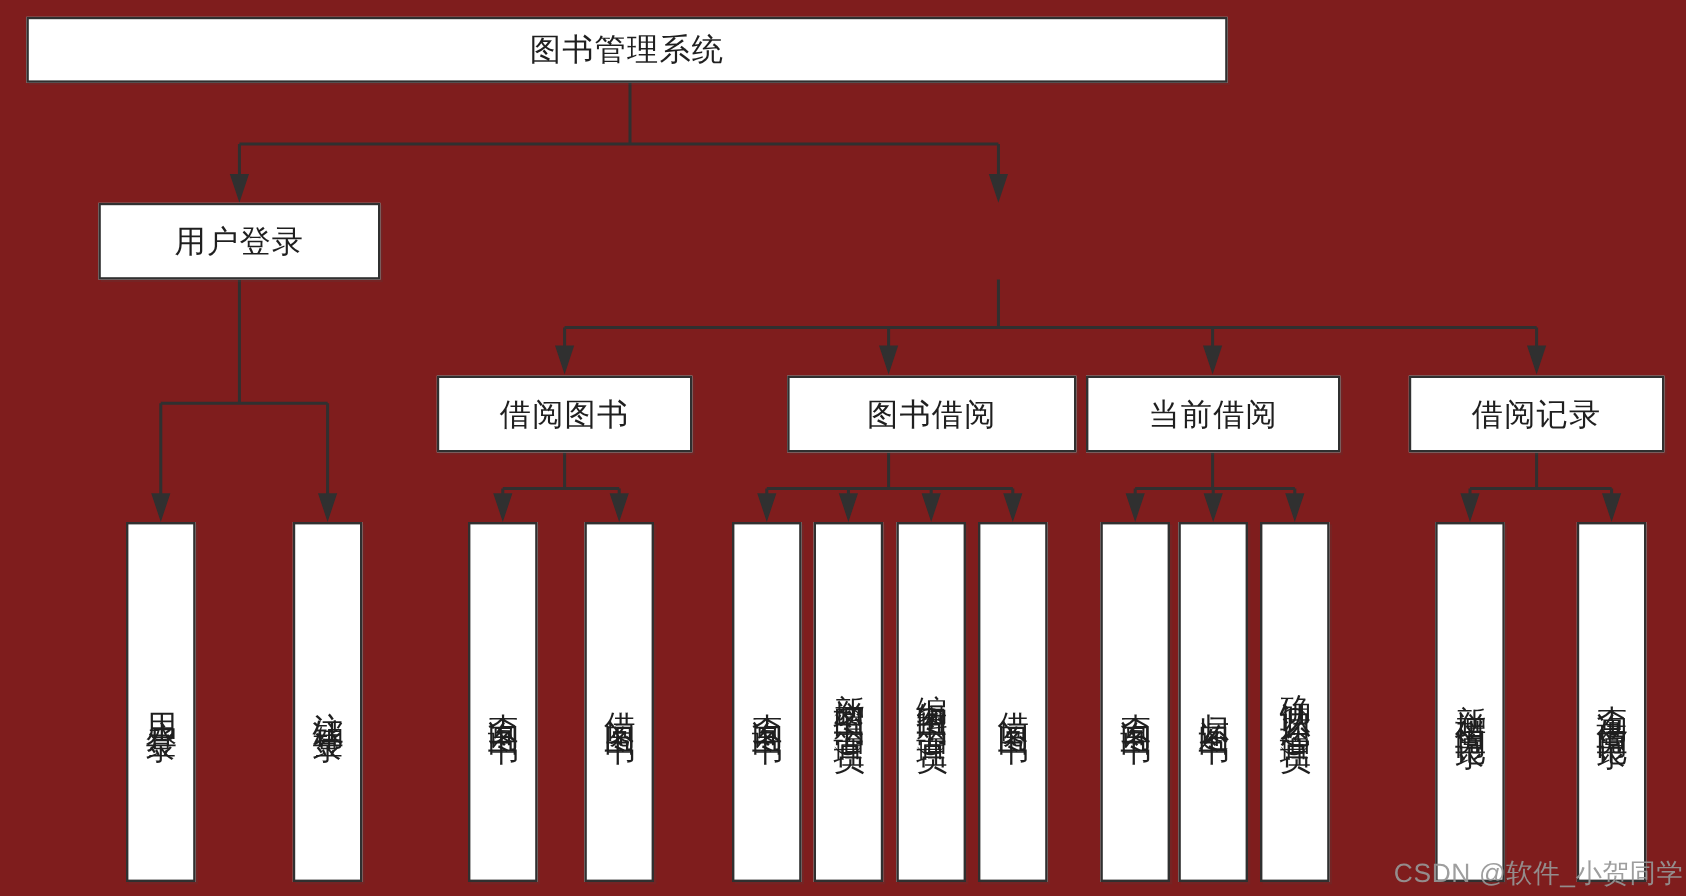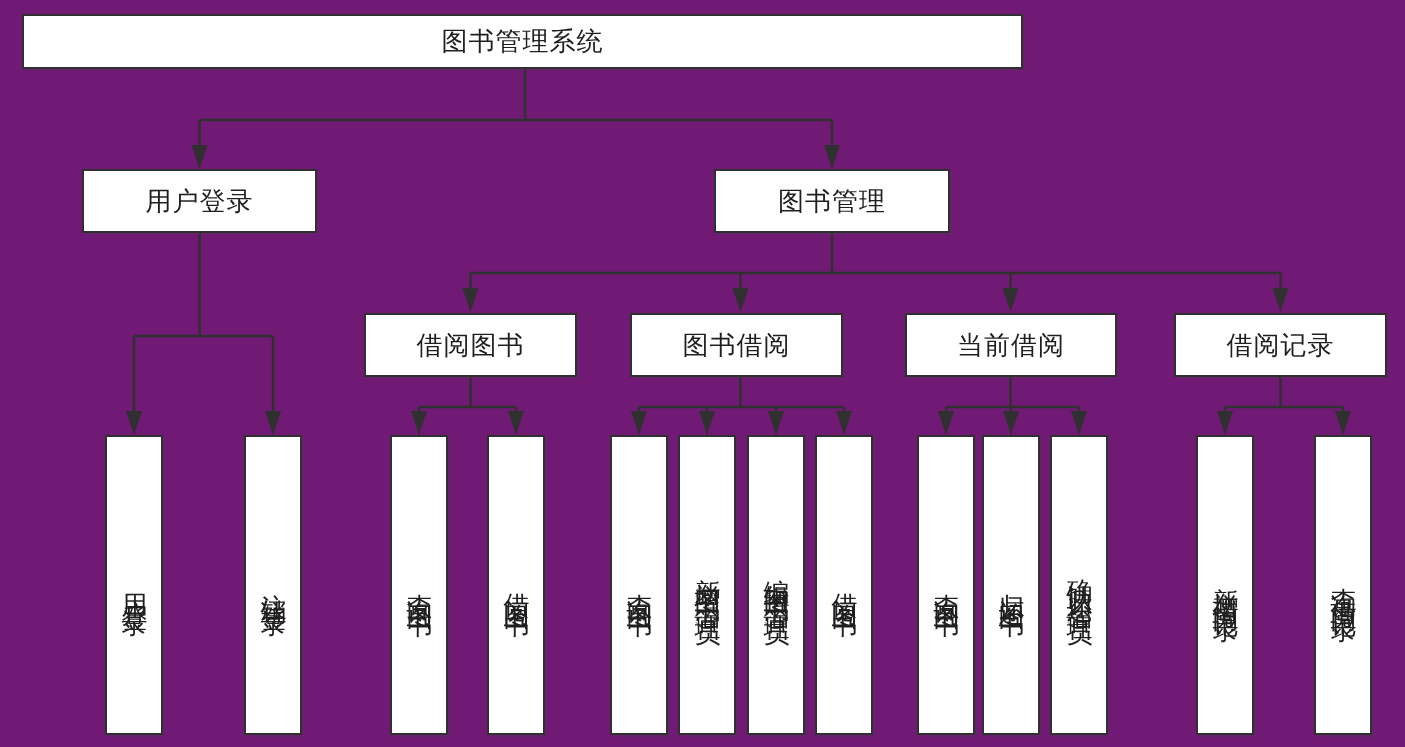--- a/index.html
+++ b/index.html
@@ -1,19 +1,19 @@
 <!DOCTYPE html>
 <html><head>
 <meta charset="utf-8">
 <style>
   html,body{margin:0;padding:0;background:#ffffff;}
   .canvas{
     position:relative;
     width:1405px;height:747px;
-    background:#701a75;
+    background:#7f1d1d;
     overflow:hidden;
     font-family:"Liberation Sans","DejaVu Sans",sans-serif;
     color:#1f1f1f;
   }
   .connector-layer{position:absolute;left:0;top:0;z-index:1;}
   .hnode{
     position:absolute;box-sizing:border-box;z-index:2;
     background:#ffffff;border:2.5px solid #303030;
     box-shadow:2px 2px 0 rgba(70,70,70,0.18);
     display:flex;align-items:center;justify-content:center;
@@ -85,24 +85,23 @@
       <polygon points="1079,435 1071,411 1087,411"></polygon>
 
       <polygon points="1225,435 1217,411 1233,411"></polygon>
       <polygon points="1343,435 1335,411 1351,411"></polygon>
     </g>
   </svg>
 
   <div class="hnode" style="left:22px;top:14px;width:1001px;height:55px;">图书管理系统</div>
 
   <div class="hnode" style="left:82px;top:169px;width:235px;height:64px;">用户登录</div>
-  <div class="hnode" style="left:714px;top:169px;width:236px;height:64px;">图书管理</div>
 
   <div class="hnode" style="left:364px;top:313px;width:213px;height:64px;">借阅图书</div>
-  <div class="hnode" style="left:630px;top:313px;width:213px;height:64px;">图书借阅</div>
+  <div class="hnode" style="left:656px;top:313px;width:241px;height:64px;">图书借阅</div>
   <div class="hnode" style="left:1174px;top:313px;width:213px;height:64px;">借阅记录</div>
   <div class="hnode" style="left:905px;top:313px;width:212px;height:64px;">当前借阅</div>
 
   <div class="vnode" style="left:105px;">用户登录</div>
   <div class="vnode" style="left:244px;">注销登录</div>
 
   <div class="vnode" style="left:390px;">查询图书</div>
   <div class="vnode" style="left:487px;">借阅图书</div>
 
   <div class="vnode" style="left:610px;">查询图书</div>
@@ -110,14 +109,15 @@
   <div class="vnode" style="left:747px;">编辑图书（管理员）</div>
   <div class="vnode" style="left:815px;">借阅图书</div>
 
   <div class="vnode" style="left:917px;">查询图书</div>
   <div class="vnode" style="left:982px;">归还图书</div>
   <div class="vnode" style="left:1050px;">确认归还（管理员）</div>
 
   <div class="vnode" style="left:1196px;">新增借阅记录</div>
   <div class="vnode" style="left:1314px;">查询借阅记录</div>
 
+  <div class="watermark">CSDN @软件_小贺同学</div>
 
 </div>
 
 </body></html>

